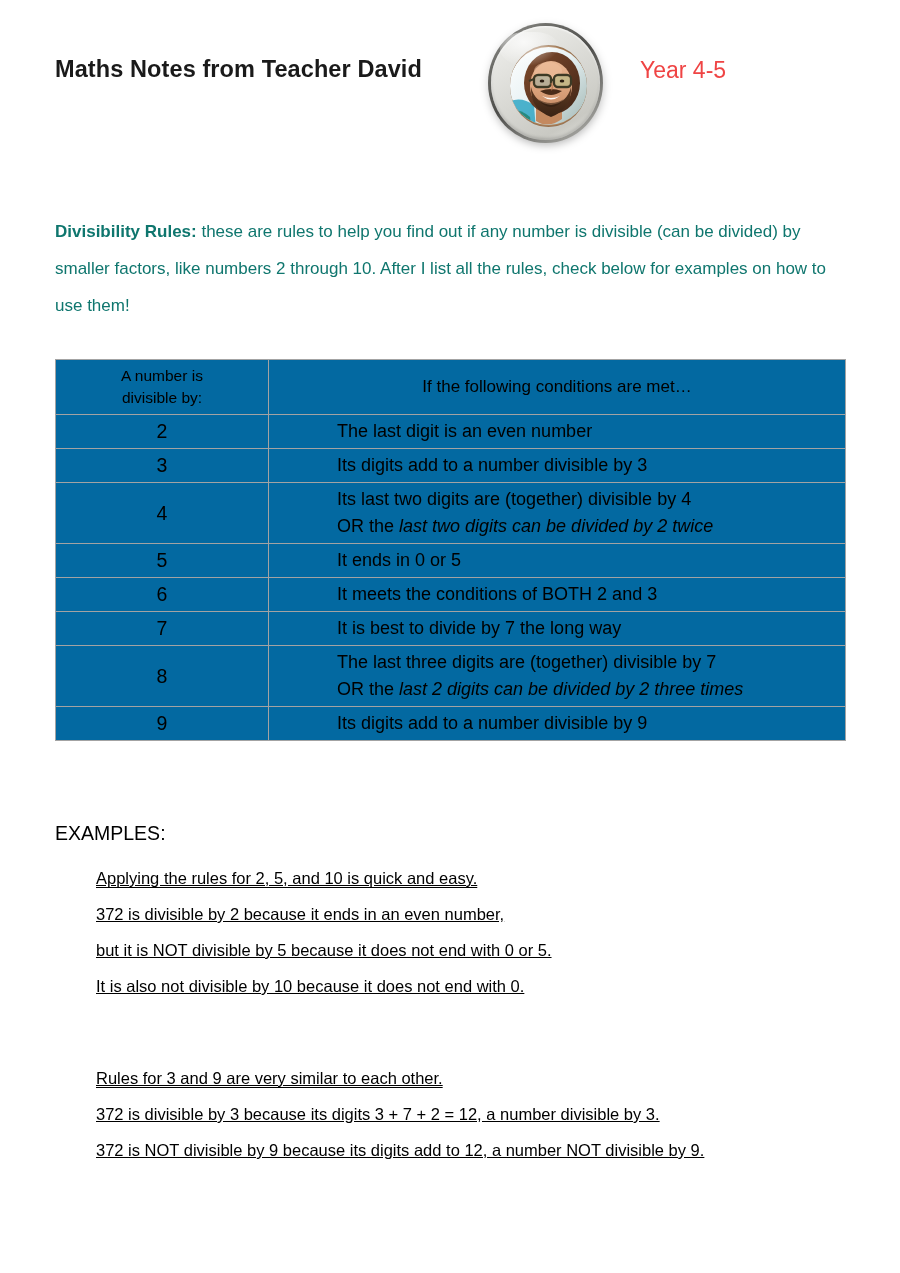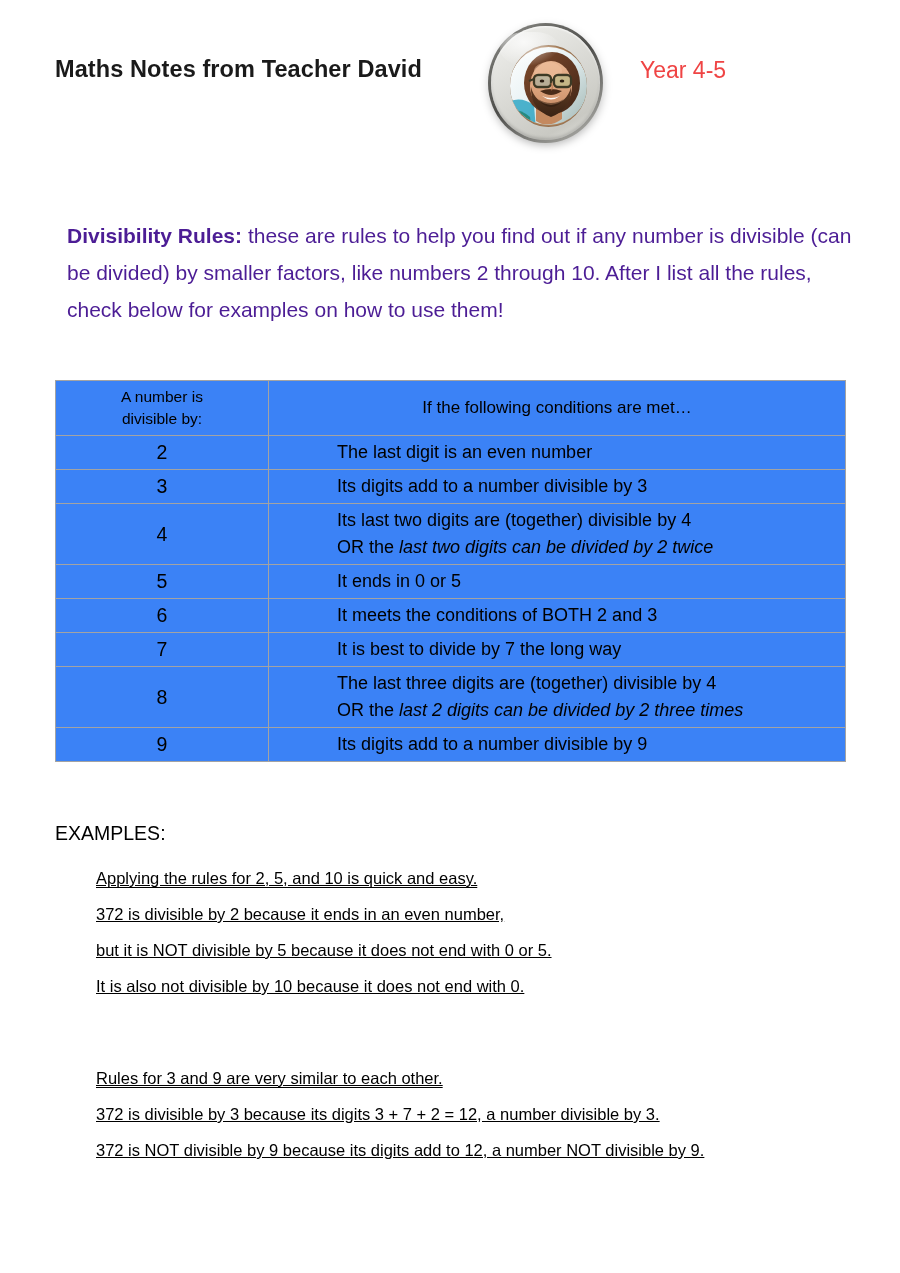--- a/index.html
+++ b/index.html
@@ -113,37 +113,36 @@
     background: radial-gradient(ellipse at 40% 30%, rgba(255,255,255,0.75), rgba(255,255,255,0) 72%);
     pointer-events: none;
   }
 
   
   .intro {
     position: absolute;
     left: 55px;
     top: 196px;
     width: 800px;
-    font-size: 21px;
+    font-size: 17px;
     line-height: 37px;
-    color: #4c1d95;
-    margin-left: 12px;
+    color: #0f766e;
   }
   .intro b { font-weight: 700; }
 
   
   .rules-table {
     position: absolute;
     left: 55px;
-    top: 380px;
+    top: 359px;
     width: 790px;
     border-collapse: collapse;
     table-layout: fixed;
     border: 1.3px solid #262626;
-    background: #3b82f6;
+    background: #0369a1;
   }
   .rules-table col.c1 { width: 213px; }
   .rules-table col.c2 { width: 577px; }
   .rules-table td, .rules-table th {
     border: 1px solid #a3a3a3;
     padding: 0;
     vertical-align: middle;
     font-weight: 400;
   }
   .rules-table .hdr-cell {
@@ -335,21 +334,21 @@
         </tr>
         <tr class="single">
           <td class="num">7</td>
           <td class="cond">
             <span class="l2">It is best to divide by 7 the long way</span>
           </td>
         </tr>
         <tr class="double">
           <td class="num">8</td>
           <td class="cond">
-            <span class="l2">The last three digits are (together) divisible by 4</span>
+            <span class="l2">The last three digits are (together) divisible by 7</span>
             <span class="l2"><span>OR the </span><i>last 2 digits can be divided by 2 three times</i></span>
           </td>
         </tr>
         <tr class="single">
           <td class="num">9</td>
           <td class="cond">
             <span class="l2">Its digits add to a number divisible by 9</span>
           </td>
         </tr>
       </tbody>

